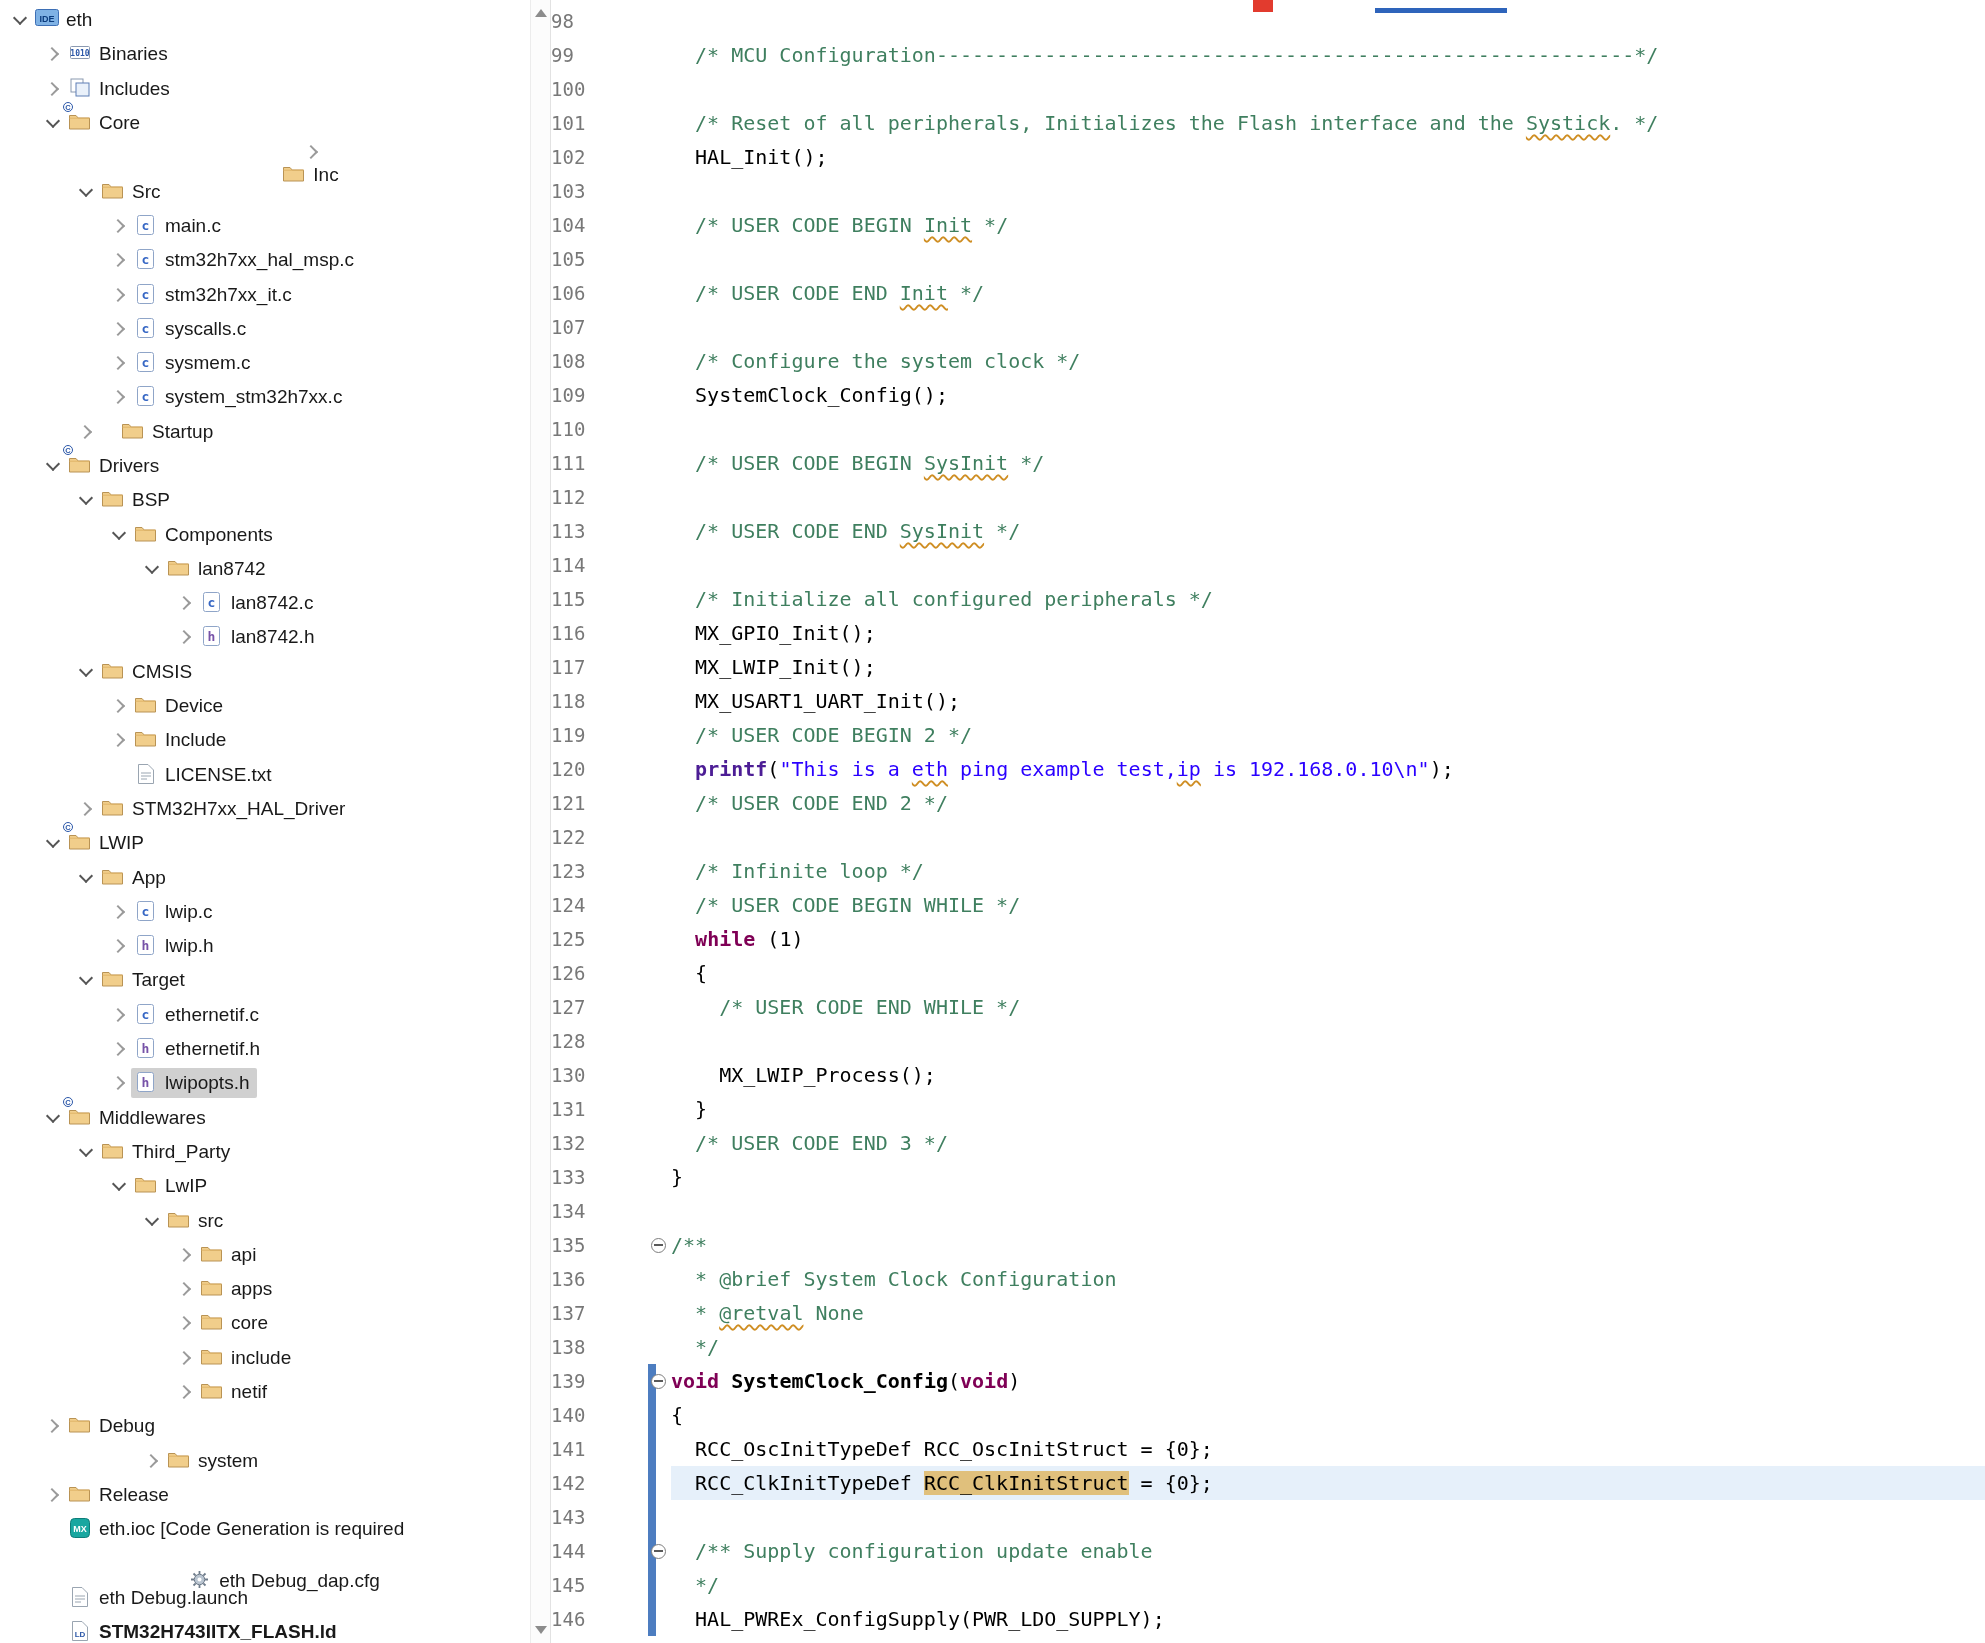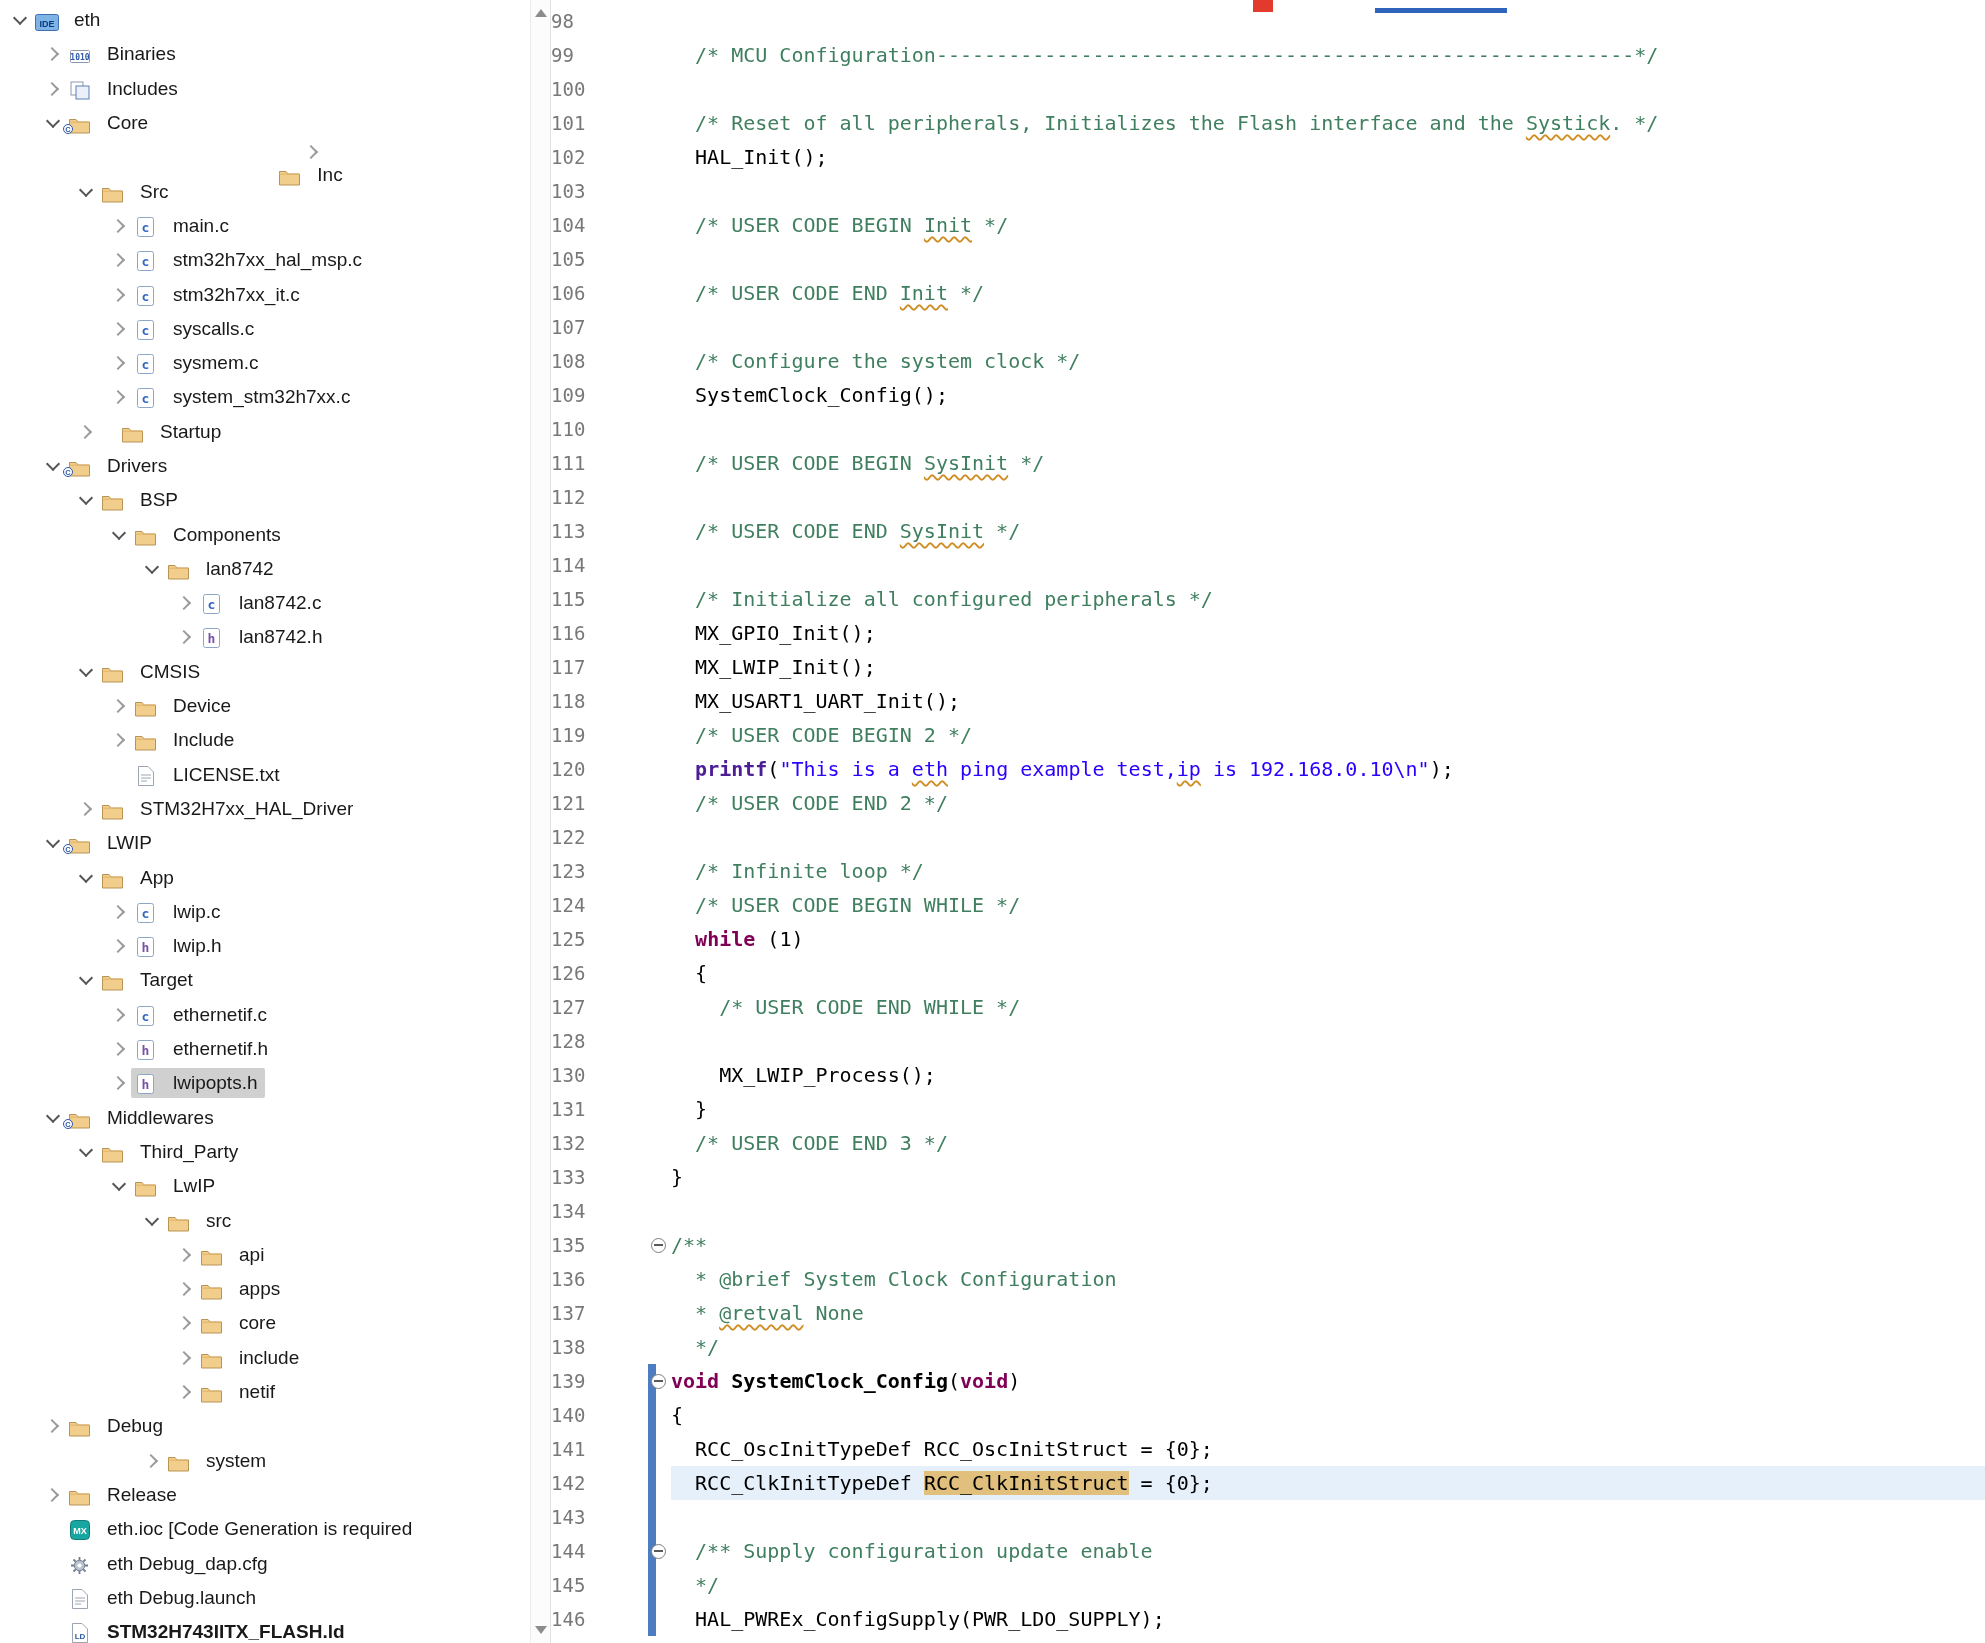--- a/index.html
+++ b/index.html
@@ -13,21 +13,21 @@
             font-size:19px;color:#191919;}
   .chev{flex:none;width:24px;height:24px;display:flex;align-items:center;justify-content:center;}
   .chev::before{content:"";display:block;width:8px;height:8px;}
   .chev.collapsed::before{border-right:2px solid #9a9a9a;border-bottom:2px solid #9a9a9a;
             transform:rotate(-45deg);margin-right:3px;}
   .chev.expanded::before{border-right:2px solid #555;border-bottom:2px solid #555;
             transform:rotate(45deg);margin-top:-4px;}
   .chev.none::before{border:none;}
   .sel-wrap{display:flex;align-items:center;height:30px;padding:0 7px 0 2px;border-radius:2px;}
   .sel-wrap.selected{background:#D0D0D0;}
-  .t-icon{flex:none;width:25px;height:22px;display:flex;align-items:flex-end;justify-content:center;margin-right:15px;text-decoration:underline;}
+  .t-icon{flex:none;width:25px;height:22px;display:flex;align-items:flex-start;justify-content:center;margin-right:7px;text-decoration:underline;}
   .t-label.boldlbl{font-weight:bold;}
 
   
   .vsb{position:absolute;top:0;right:0;width:19px;height:100%;background:#FCFCFC;border-left:1px solid #ECECEC;}
   .sb-btn{position:absolute;left:0;width:19px;height:22px;display:flex;align-items:center;justify-content:center;}
   .sb-btn.up{top:2px}.sb-btn.down{bottom:2px}
   .tri-up{width:0;height:0;border-left:6px solid transparent;border-right:6px solid transparent;border-bottom:8px solid #8C8C8C;}
   .tri-down{width:0;height:0;border-left:6px solid transparent;border-right:6px solid transparent;border-top:8px solid #8C8C8C;}
 
   
@@ -613,21 +613,21 @@
           <span class="sel-wrap">
             <span class="t-icon">
               <svg width="20" height="20" viewBox="0 0 20 20">
                 <rect x="0.5" y="0.5" width="19" height="19" rx="4" fill="#18A7A0" stroke="#0E7D78"></rect>
                 <text x="10" y="14" font-size="9" text-anchor="middle" fill="#fff" font-weight="bold" font-family="sans-serif">MX</text>
               </svg>
             </span>
             <span class="t-label">eth.ioc [Code Generation is required</span>
           </span>
         </div>
-        <div class="tree-row" style="padding-left: 41px;">
+        <div class="tree-row" style="padding-left: 41px; flex-direction: column;">
           <span class="chev none"></span>
           <span class="sel-wrap">
             <span class="t-icon">
               <svg width="19" height="19" viewBox="0 0 19 19">
                 <path d="M9.5 1v3 M9.5 15v3 M1 9.5h3 M15 9.5h3 M3.5 3.5l2.2 2.2 M13.3 13.3l2.2 2.2 M15.5 3.5l-2.2 2.2 M5.7 13.3l-2.2 2.2" stroke="#6E7B8A" stroke-width="1.8"></path>
                 <circle cx="9.5" cy="9.5" r="5.2" fill="#B9C4D0" stroke="#6E7B8A"></circle>
                 <circle cx="9.5" cy="9.5" r="2" fill="#fff"></circle>
               </svg>
             </span>
             <span class="t-label">eth Debug_dap.cfg</span>

